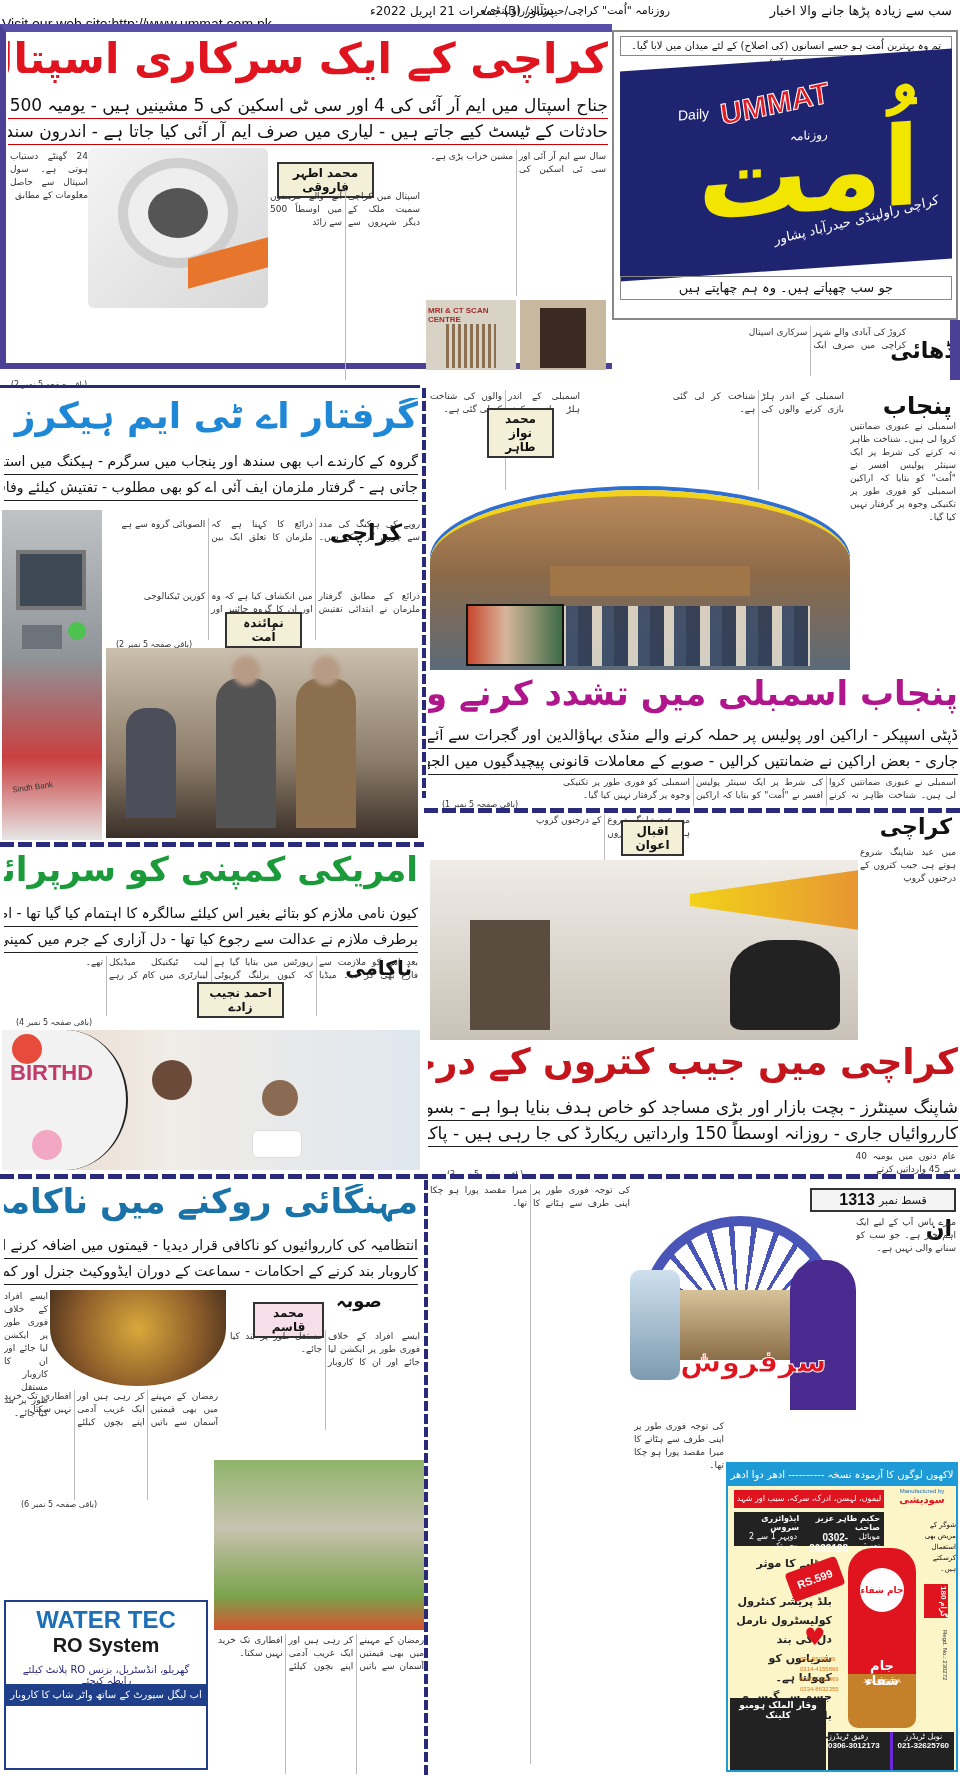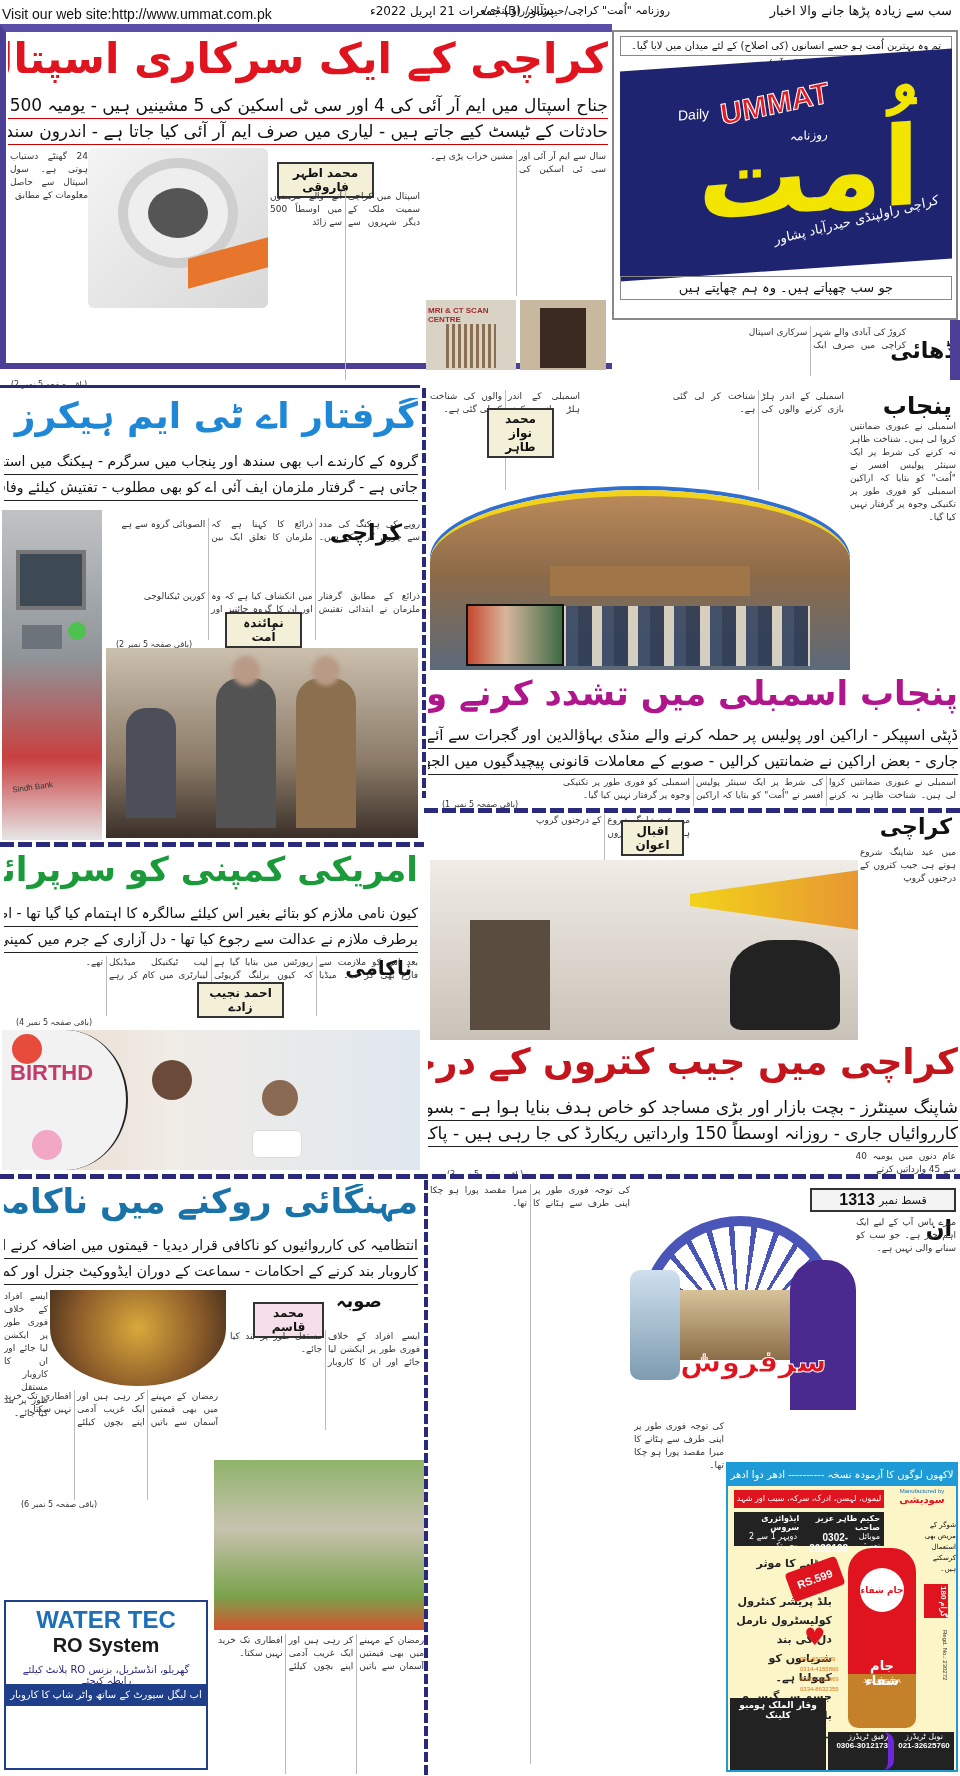--- a/index.html
+++ b/index.html
@@ -1,21 +1,21 @@
 <!DOCTYPE html>
 <html><head>
 <meta charset="utf-8">
 <style>
   * { box-sizing: border-box; margin: 0; padding: 0; }
   html, body { width: 960px; height: 1776px; background: #ffffff; overflow: hidden; }
   body { font-family: "DejaVu Sans", sans-serif; color: #111; position: relative; }
   .abs { position: absolute; }
   .rtl { direction: rtl; text-align: right; }
   .topstrip { left: 0; top: 0; width: 960px; height: 28px; background: #fff; }
-  .topstrip .site { left: 2px; top: 6px; font-family: "Liberation Sans", sans-serif; font-size: 14px; color: #111; }
+  .topstrip .site { left: 2px; top: 16px; font-family: "Liberation Sans", sans-serif; font-size: 14px; color: #111; }
   .topstrip .date { left: 330px; top: 4px; font-size: 12px; direction: rtl; margin-left: 40px; }
   .topstrip .slogan { right: 8px; top: 3px; font-size: 13px; direction: rtl; font-family: "DejaVu Serif", serif; }
   .topstrip .cities { left: 480px; top: 4px; width: 190px; font-size: 11px; direction: rtl; text-align: right; }
   .lead-frame { left: 0; top: 24px; width: 612px; height: 345px; border-top: 8px solid #5a4fa8; border-left: 6px solid #4b3f96; border-bottom: 6px solid #4b3f96; }
   .hl { font-weight: bold; direction: rtl; text-align: center; white-space: nowrap; overflow: hidden; line-height: 1; }
   .sub { direction: rtl; text-align: center; white-space: nowrap; overflow: hidden; border-bottom: 1.5px solid #c00; font-size: 17px; line-height: 26px; }
   .sub.blk { border-bottom: 1.5px solid #222; }
   .cols { direction: rtl; font-size: 9px; line-height: 13px; color: #333; overflow: hidden; column-gap: 6px; column-rule: 1px solid #bbb; text-align: justify; }
   .img { overflow: hidden; }
   .mast { left: 612px; top: 30px; width: 346px; height: 290px; border: 2px solid #888; background: #fff; }
@@ -247,21 +247,21 @@
     <div class="abs" style="left:4px;top:110px;width:60px;color:#fff;font-size:13px;font-weight:bold;text-align:center;direction:rtl;">جام شفاء</div>
     <div class="abs" style="left:2px;top:130px;width:64px;color:#fff;font-family:'Liberation Sans',sans-serif;font-size:6px;text-align:center;">JAM-E-SHIFA</div>
   </div>
   <div class="abs rtl" style="left:190px;top:56px;width:38px;font-size:7px;line-height:11px;">شوگر کے مریض بھی استعمال کرسکتے ہیں۔</div>
   <div class="abs" style="left:196px;top:120px;width:24px;height:34px;background:#e0141e;color:#fff;font-family:'Liberation Sans',sans-serif;font-size:8px;font-weight:bold;writing-mode:vertical-rl;text-align:center;">180 گرام</div>
   <div class="abs" style="left:200px;top:166px;width:20px;height:80px;font-family:'Liberation Sans',sans-serif;font-size:6px;writing-mode:vertical-rl;color:#333;">Regd. No.: 230272</div>
   <div class="abs rtl" style="left:2px;top:234px;width:96px;height:72px;background:#222;color:#fff;font-size:9px;padding:2px;">
     <div style="font-weight:bold;text-align:center;">وقار الملک ہومیو کلینک</div>
   </div>
   <div class="abs" style="left:100px;top:268px;width:126px;height:38px;background:#222;color:#fff;display:flex;">
-    <div style="flex:1;text-align:right;font-size:8px;border-right:6px solid #6d28d9;border-radius:10px;">
+    <div style="flex:1;text-align:left;font-size:8px;border-right:3px solid #6d28d9;">
       <div>رفیق ٹریڈرز</div>
       <div style="font-family:'Liberation Sans',sans-serif;font-weight:bold;font-size:8px;">0306-3012173</div>
     </div>
     <div style="flex:1;text-align:center;font-size:8px;">
       <div>نوبل ٹریڈرز</div>
       <div style="font-family:'Liberation Sans',sans-serif;font-weight:bold;font-size:8px;">021-32625760</div>
     </div>
   </div>
 </div>
 

